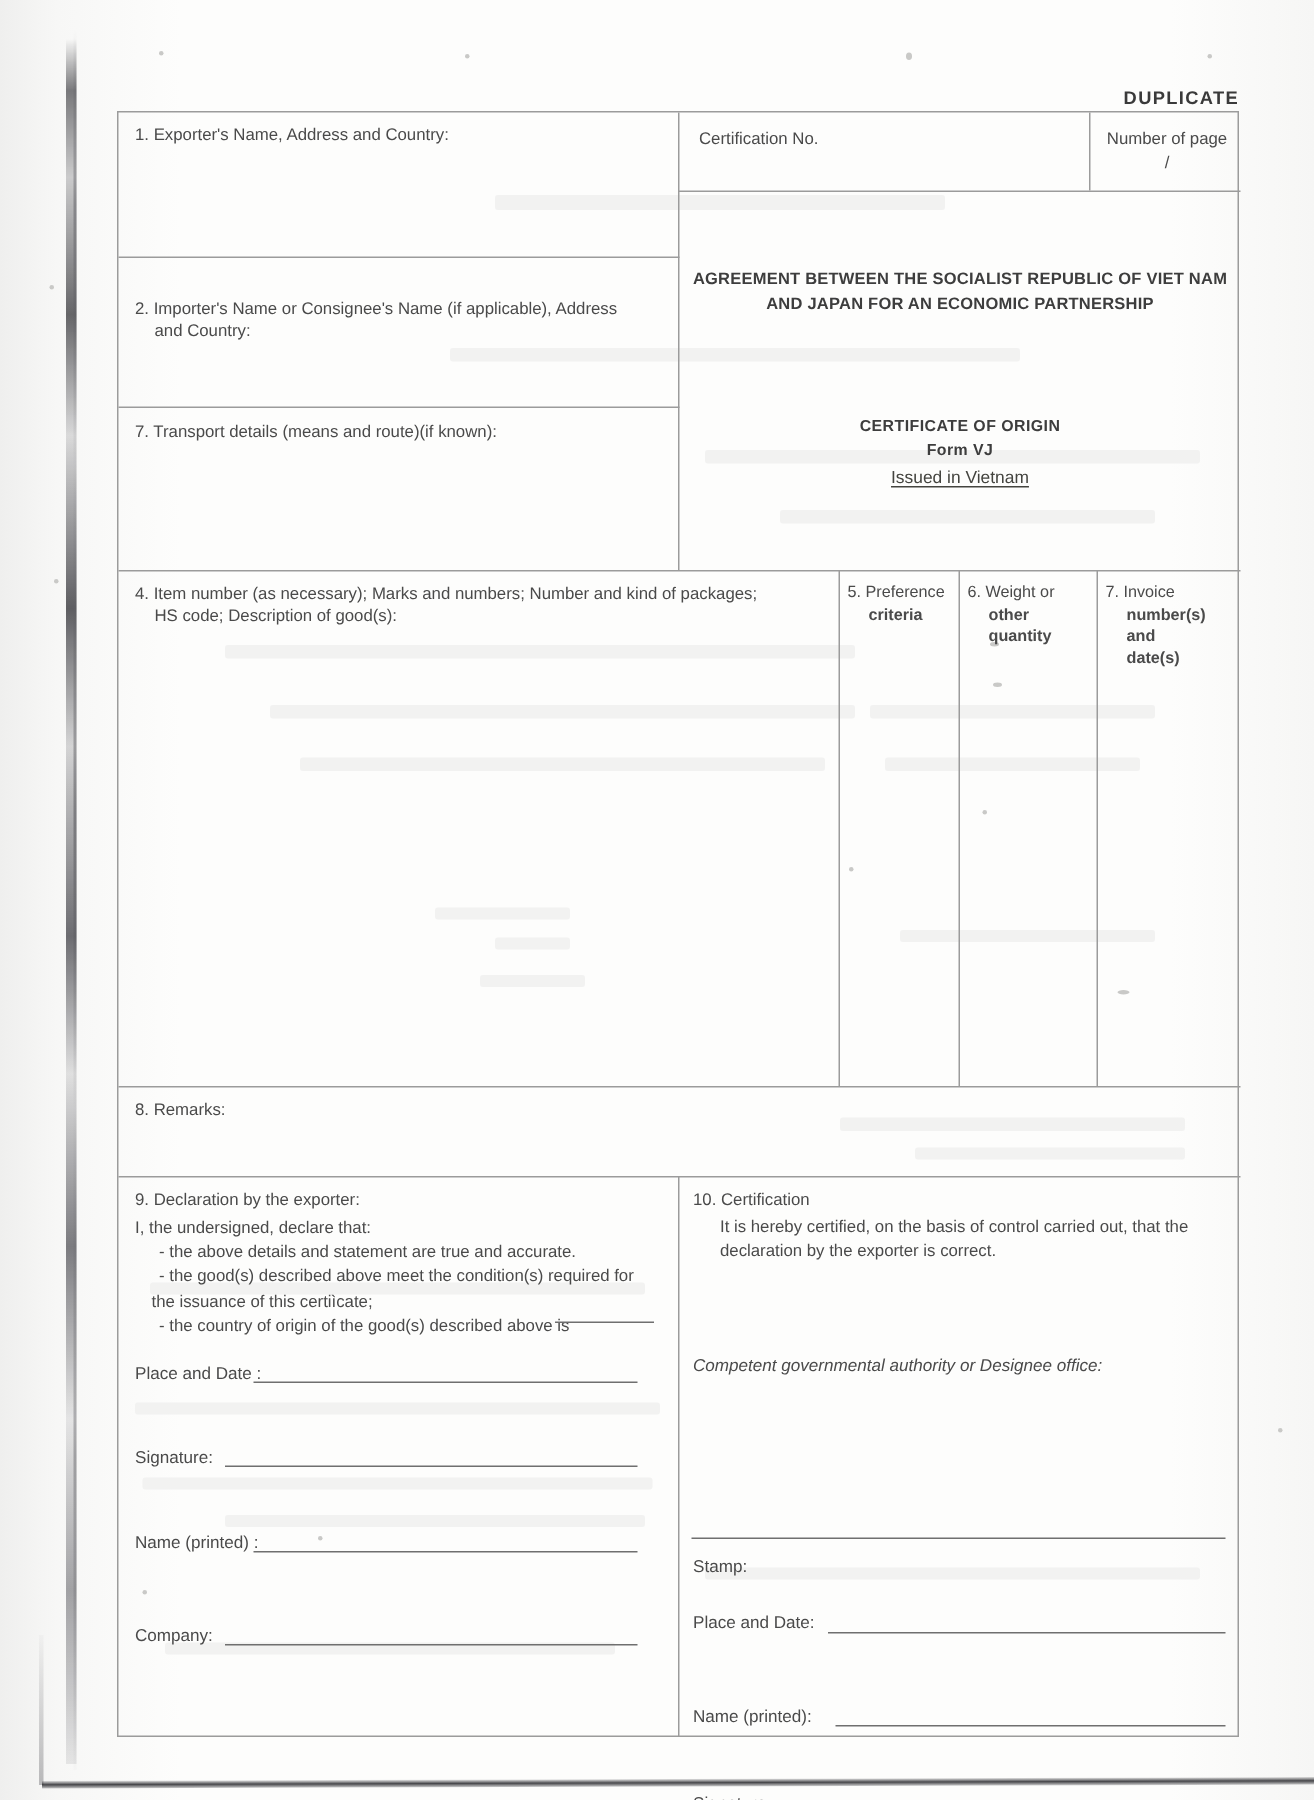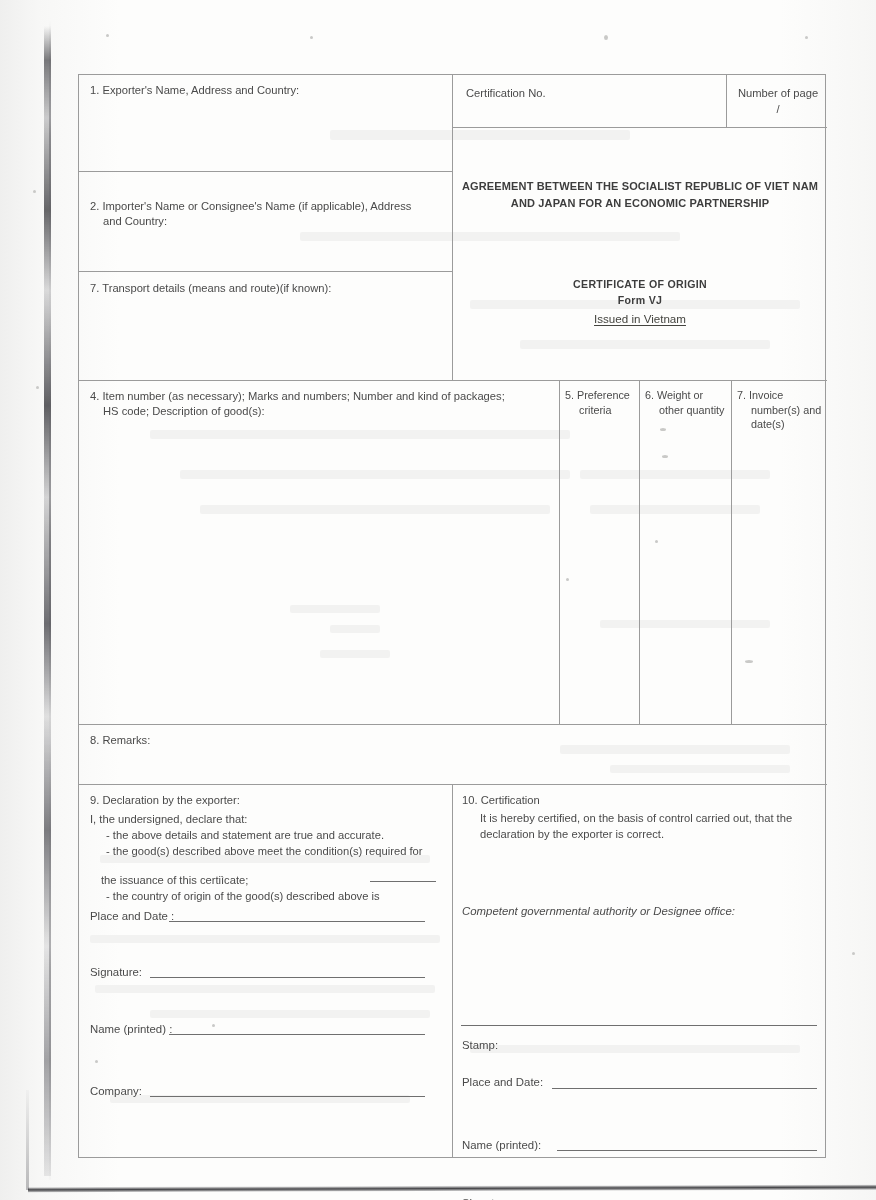--- a/index.html
+++ b/index.html
@@ -175,21 +175,21 @@
     text-underline-offset: 2px;
   }
 
   .col-head {
     position: absolute;
     box-sizing: border-box;
     padding: 8px 4px 0 5px;
     font-size: 10.8px;
     line-height: 1.35;
   }
-  .col-head .ln2 { display: block; padding-left: 14px; }
+  .col-head .ln2 { display: block; padding-left: 14px; font-weight: bold; }
 
   
   .rule {
     position: absolute;
     height: 1px;
     background: #6f6f6f;
   }
 
   .fld {
     position: absolute;
@@ -265,20 +265,21 @@
   <div class="speck" style="left:655px;top:540px;width:3px;height:3px;"></div>
   <div class="speck" style="left:852px;top:952px;width:3px;height:3px;"></div>
   <div class="speck" style="left:95px;top:1060px;width:3px;height:3px;"></div>
   <div class="speck" style="left:212px;top:1024px;width:3px;height:3px;"></div>
 
   <div class="scan-streak"></div>
   <div class="scan-streak-2"></div>
   <div class="scan-left-edge"></div>
   <div class="scan-bottom-edge"></div>
 
+  <div class="duplicate-label">DUPLICATE</div>
 
   <div class="form-table">
 
     <div class="vline" style="left:373px;top:0;height:305px;"></div>
 
     <div class="vline" style="left:647px;top:0;height:52px;"></div>
 
     <div class="vline" style="left:480px;top:305px;height:344px;"></div>
     <div class="vline" style="left:560px;top:305px;height:344px;"></div>
     <div class="vline" style="left:652px;top:305px;height:344px;"></div>
@@ -350,21 +351,21 @@
     </div>
 
     <div class="cell" style="left:0;top:709px;width:374px;height:374px;padding-top:9px;">
       <span class="lbl">9. Declaration by the exporter:</span>
     </div>
 
     <div class="decl-body" style="left:11px;top:736px;width:360px;">
       <span style="display:block;">I, the undersigned, declare that:</span>
       <span class="bullet">- the above details and statement are true and accurate.</span>
       <span class="bullet">- the good(s) described above meet the condition(s) required for</span>
-      <span style="display:block;padding-left:11px;margin-top:12px;">the issuance of this certiìcate;</span>
+      <span style="display:block;padding-left:11px;">the issuance of this certiìcate;</span>
       <span class="bullet">- the country of origin of the good(s) described above is</span>
     </div>
 
     <div class="rule" style="left:291px;top:806px;width:66px;"></div>
 
     <div class="fld" style="left:11px;top:834px;text-align:center;">Place and Date :</div>
     <div class="rule" style="left:90px;top:846px;width:256px;"></div>
 
     <div class="fld" style="left:11px;top:890px;">Signature:</div>
     <div class="rule" style="left:71px;top:902px;width:275px;"></div>

